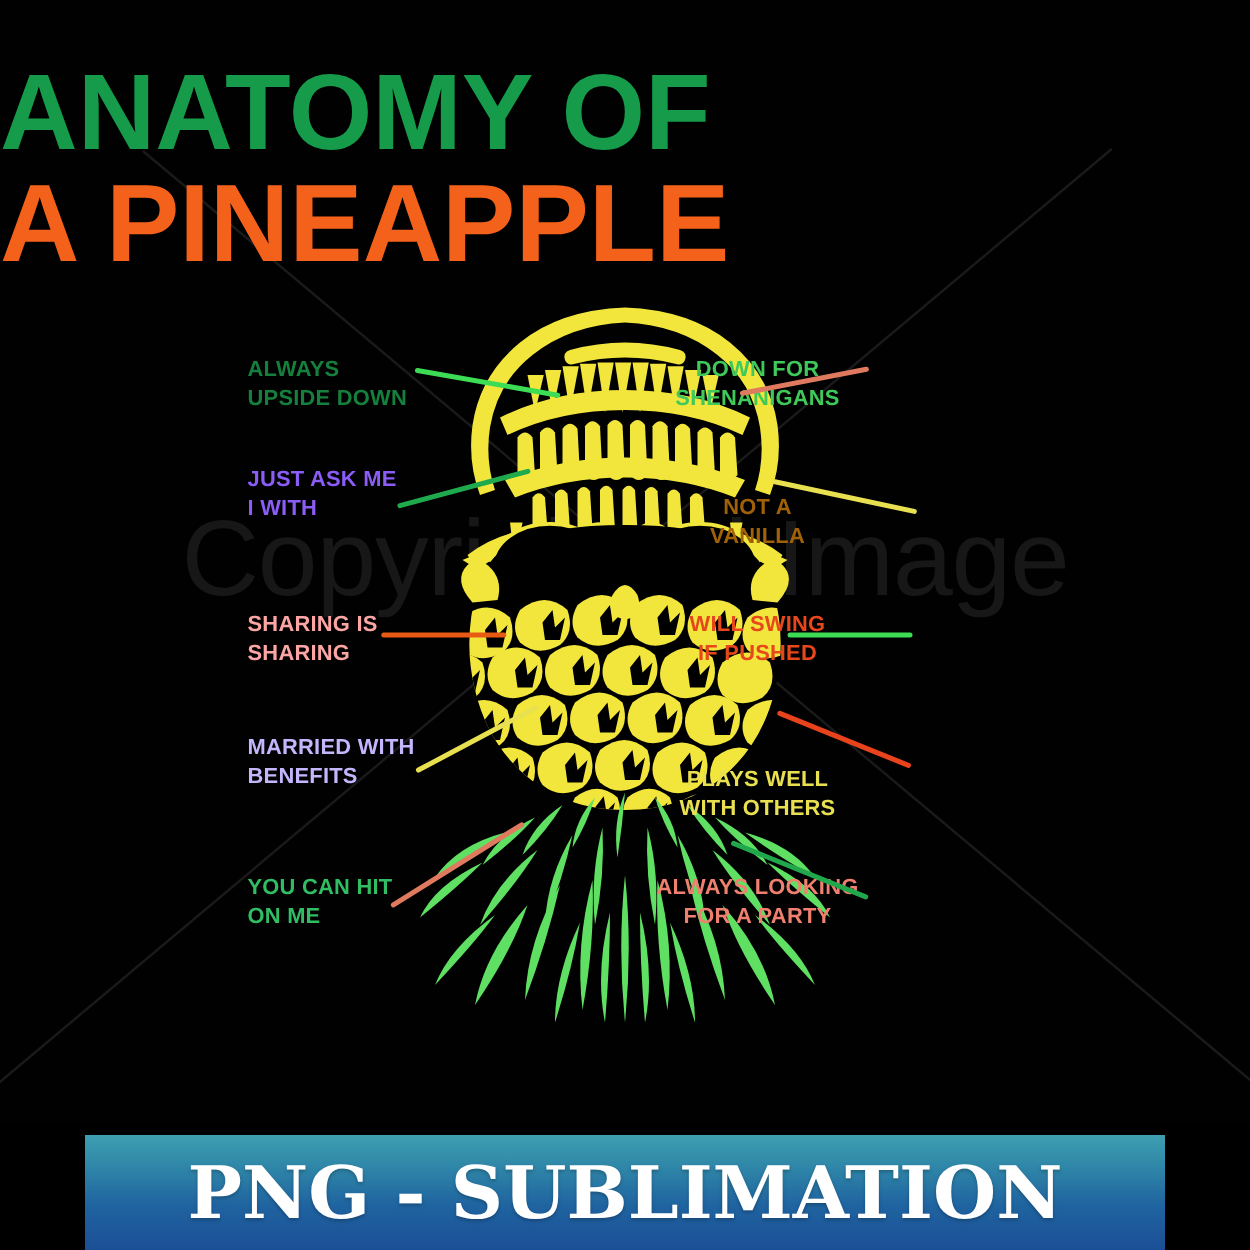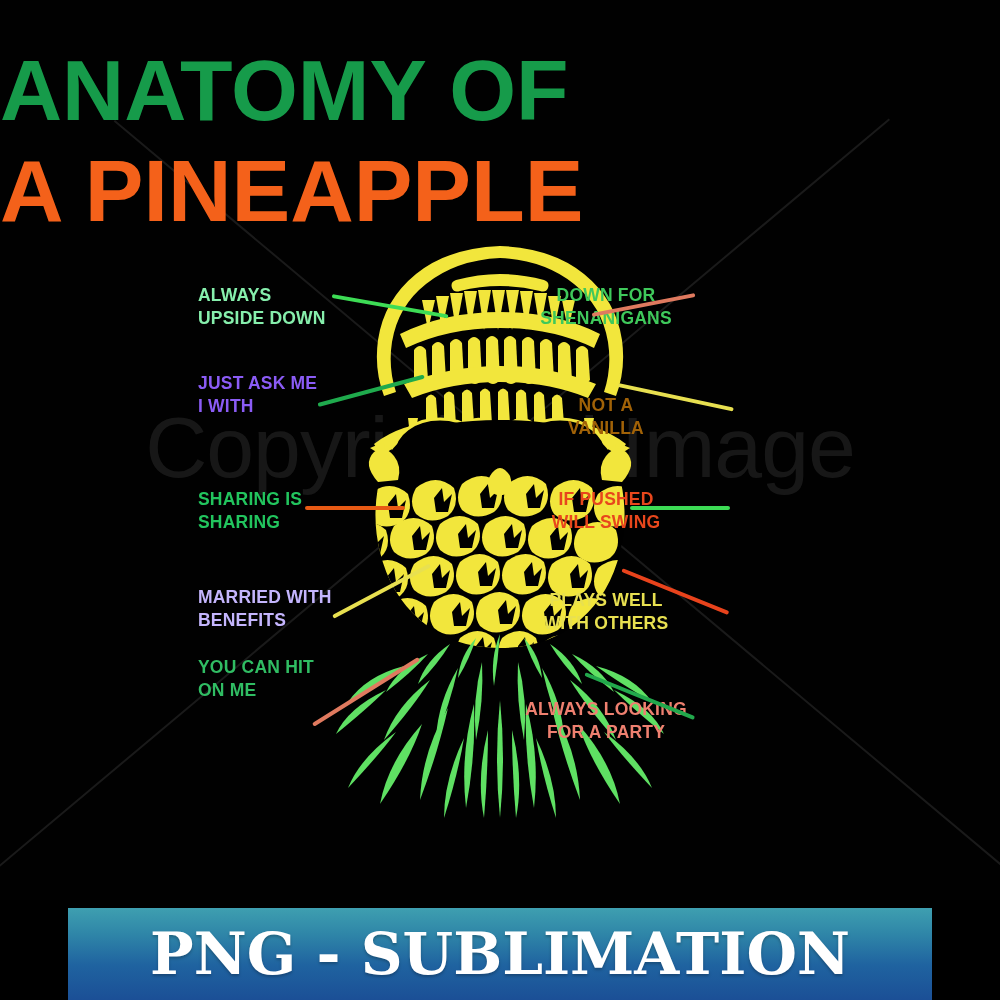--- a/index.html
+++ b/index.html
@@ -60,21 +60,21 @@
     text-align: left;
     line-height: 0.98;
   }
   .title-line {
     display: block;
     font-size: 86px;
     font-weight: 800;
     letter-spacing: 0px;
   }
   #title-line-1 { color: #169b4a; }
-  #title-line-2 { color: #f4611a; font-size: 88px; margin-top: 16px; }
+  #title-line-2 { color: #f4611a; font-size: 88px; margin-top: 4px; }
 
   
   #artwork {
     position: absolute;
     left: 330px;
     top: 238px;
     width: 340px;
     height: 600px;
   }
   #artwork svg { display: block; width: 340px; height: 600px; }
@@ -392,61 +392,61 @@
 
           <path d="M158 492 q-12 48 -4 88 q4 -46 4 -88 Z"></path>
           <path d="M182 492 q12 48 4 88 q-4 -46 -4 -88 Z"></path>
           <path d="M134 500 q-20 42 -20 80 q14 -44 20 -80 Z"></path>
           <path d="M206 500 q20 42 20 80 q-14 -44 -20 -80 Z"></path>
         </g>
       </svg>
     </div>
 
     <div id="callout-layer">
-        <div class="callout left" style="color: #86efac; top: 284px; left: 198px;">
+        <div class="callout left" style="color: #15803d; top: 284px; left: 198px;">
           <div>ALWAYS</div>
           <div>UPSIDE DOWN</div>
         </div>
         <div class="leader" style="background: rgb(61, 220, 85); left: 332px; top: 294px; width: 118px; transform: rotate(10deg);"></div>
         <div class="callout left" style="color: #8b5cf6; top: 372px; left: 198px;">
           <div>JUST ASK ME</div>
           <div>I WITH</div>
         </div>
         <div class="leader" style="background: rgb(31, 170, 77); left: 318px; top: 403px; width: 110px; transform: rotate(-15deg);"></div>
-        <div class="callout left" style="color: #22c55e; top: 488px; left: 198px;">
+        <div class="callout left" style="color: #fca5a5; top: 488px; left: 198px;">
           <div>SHARING IS</div>
           <div>SHARING</div>
         </div>
         <div class="leader" style="background: rgb(232, 90, 20); left: 305px; top: 506px; width: 100px; transform: rotate(0deg);"></div>
         <div class="callout left" style="color: #c4b5fd; top: 586px; left: 198px;">
           <div>MARRIED WITH</div>
           <div>BENEFITS</div>
         </div>
         <div class="leader" style="background: rgb(232, 224, 80); left: 333px; top: 615px; width: 110px; transform: rotate(-28deg);"></div>
-        <div class="callout left" style="color: rgb(48, 189, 99); top: 656px; left: 198px;">
+        <div class="callout left" style="color: rgb(48, 189, 99); top: 698px; left: 198px;">
           <div>YOU CAN HIT</div>
           <div>ON ME</div>
         </div>
         <div class="leader" style="background: rgb(224, 122, 95); left: 313px; top: 723px; width: 125px; transform: rotate(-32deg);"></div>
         <div class="callout right" style="color: rgb(63, 201, 91); top: 284px; left: 406px; width: 400px;">
           <div>DOWN FOR</div>
           <div>SHENANIGANS</div>
         </div>
         <div class="leader" style="background: rgb(224, 122, 95); left: 592px; top: 313px; width: 105px; transform: rotate(-11deg);"></div>
         <div class="callout right" style="color: #a16207; top: 394px; left: 406px; width: 400px;">
           <div>NOT A</div>
           <div>VANILLA</div>
         </div>
         <div class="leader" style="background: rgb(232, 224, 80); left: 618px; top: 383px; width: 118px; transform: rotate(12deg);"></div>
         <div class="callout right" style="color: rgb(232, 71, 28); top: 488px; left: 406px; width: 400px;">
+          <div>WILL SWING</div>
           <div>IF PUSHED</div>
-          <div>WILL SWING</div>
         </div>
         <div class="leader" style="background: rgb(61, 220, 85); left: 630px; top: 506px; width: 100px; transform: rotate(0deg);"></div>
-        <div class="callout right" style="color: rgb(232, 224, 80); top: 589px; left: 406px; width: 400px;">
+        <div class="callout right" style="color: rgb(232, 224, 80); top: 612px; left: 406px; width: 400px;">
           <div>PLAYS WELL</div>
           <div>WITH OTHERS</div>
         </div>
         <div class="leader" style="background: rgb(232, 67, 28); left: 622px; top: 568px; width: 115px; transform: rotate(22deg);"></div>
         <div class="callout right" style="color: rgb(239, 128, 112); top: 698px; left: 406px; width: 400px;">
           <div>ALWAYS LOOKING</div>
           <div>FOR A PARTY</div>
         </div>
         <div class="leader" style="background: rgb(34, 168, 76); left: 585px; top: 672px; width: 118px; transform: rotate(22deg);"></div>
       </div>

